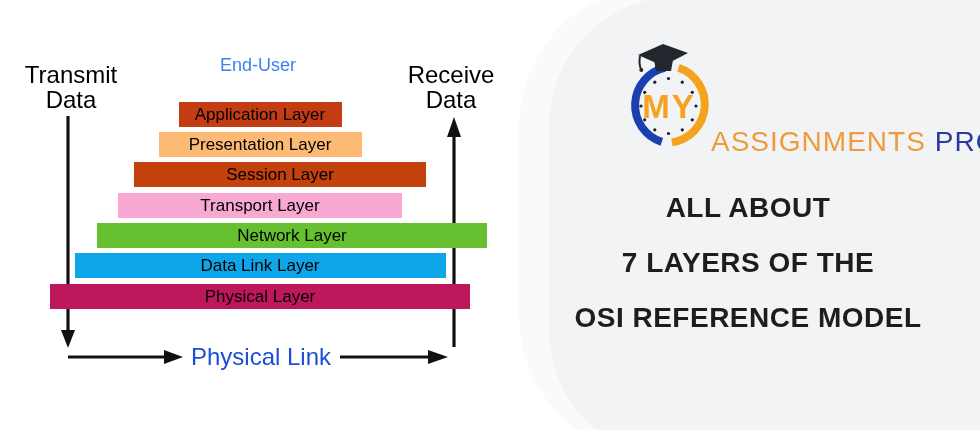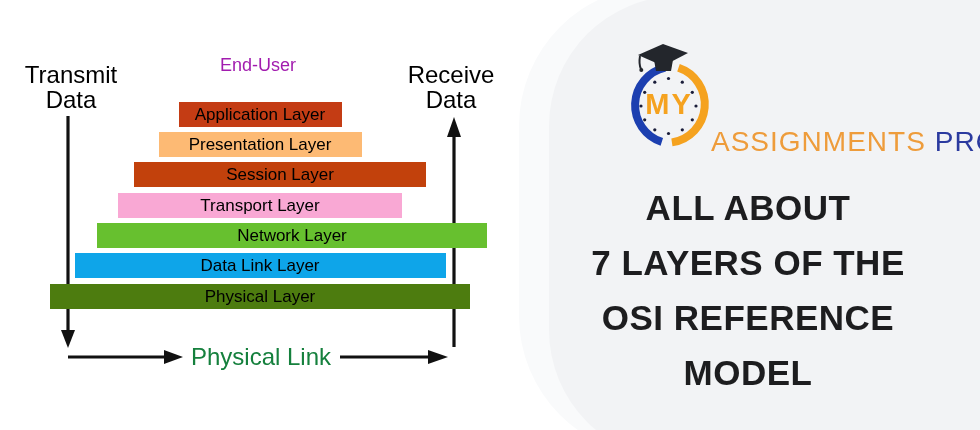--- a/index.html
+++ b/index.html
@@ -19,54 +19,54 @@
   
   .diagram{position:absolute;left:0;top:0;width:530px;height:430px;}
   .arrows{position:absolute;left:0;top:0;z-index:1;}
   .arrows line{stroke:var(--ink,#111);stroke-width:3.2;}
   .arrows polygon{fill:var(--ink,#111);}
   .endpoint-label{
     position:absolute;text-align:center;font-size:24px;line-height:25px;
     color:#000;z-index:2;
   }
   .enduser-label{
-    position:absolute;text-align:center;font-size:18px;color:#a21caf;z-index:2;
+    position:absolute;text-align:center;font-size:18px;color:#3b82f6;z-index:2;
   }
   .layer-bar{
     position:absolute;height:25px;line-height:25px;text-align:center;
     font-size:17px;color:#000;z-index:3;white-space:nowrap;
   }
   .physlink-label{
     position:absolute;left:181px;top:343px;width:160px;text-align:center;
-    font-size:24px;color:#15803d;z-index:2;
+    font-size:24px;color:#1d4ed8;z-index:2;
   }
   
   .logo{position:absolute;left:625px;top:38px;width:355px;height:118px;}
   .logo svg{position:absolute;left:0;top:0;}
   .arc-blue{stroke:var(--brand-blue,#1c3fb0);}
   .arc-orange{stroke:var(--brand-orange,#f5a21f);}
   .arc{fill:none;stroke-width:8;}
   .clock-dot{fill:#1a1d3a;}
   .cap{fill:var(--cap-color,#23262c);}
   .tassel{stroke:var(--cap-color,#23262c);stroke-width:2;fill:none;}
   .logo-my{
     position:absolute;left:1px;top:50px;width:86px;text-align:center;
-    font-size:29px;font-weight:bold;letter-spacing:2px;
+    font-size:33px;font-weight:bold;letter-spacing:2px;
     color:var(--brand-orange,#f5a21f);z-index:2;
   }
   .logo-wordmark{
     position:absolute;left:86px;top:88px;font-size:28px;letter-spacing:1px;
     white-space:nowrap;
   }
   .word-assignments{color:var(--assign-orange,#ee9c3b);text-align:center;}
   .word-pro{color:var(--pro-blue,#2b3a9f);margin-left:9px;}
   
   .panel-title{
     position:absolute;left:533px;top:180px;width:430px;text-align:center;
-    font-size:35px;font-weight:bold;line-height:55px;letter-spacing:0.5px;
+    font-size:28px;font-weight:bold;line-height:55px;letter-spacing:0.5px;
     color:var(--title-color,#1d1d1f);
   }
 </style>
 </head>
 <body>
 
 <div id="stage">
 
   <div class="panel-underlay"></div>
   <div class="panel"></div>
@@ -107,21 +107,21 @@
       <div>Receive</div>
       <div>Data</div>
     </div>
 
     <div class="layer-bar" style="background: rgb(196, 60, 20); width: 163px; left: 178.5px; top: 102px;">Application Layer</div>
     <div class="layer-bar" style="background: #fdba74; width: 203px; left: 158.5px; top: 132px;">Presentation Layer</div>
     <div class="layer-bar" style="background: #c2410c; width: 292px; left: 134px; top: 162px;">Session Layer</div>
     <div class="layer-bar" style="background: #f9a8d4; width: 284px; left: 118px; top: 193px;">Transport Layer</div>
     <div class="layer-bar" style="background: rgb(103, 192, 47); width: 390px; left: 97px; top: 223px;">Network Layer</div>
     <div class="layer-bar" style="background: #0ea5e9; width: 371px; left: 74.5px; top: 253px;">Data Link Layer</div>
-    <div class="layer-bar" style="background: #4d7c0f; width: 420px; left: 50px; top: 284px;">Physical Layer</div>
+    <div class="layer-bar" style="background: #be185d; width: 420px; left: 50px; top: 284px;">Physical Layer</div>
 
     <div class="physlink-label">Physical Link</div>
   </div>
 
   <div class="logo">
     <svg width="120" height="118" viewBox="0 0 120 118">
 
       <g>
         <circle class="clock-dot" cx="71.0" cy="68.0" r="1.6"></circle>
         <circle class="clock-dot" cx="67.3" cy="81.8" r="1.6"></circle>

